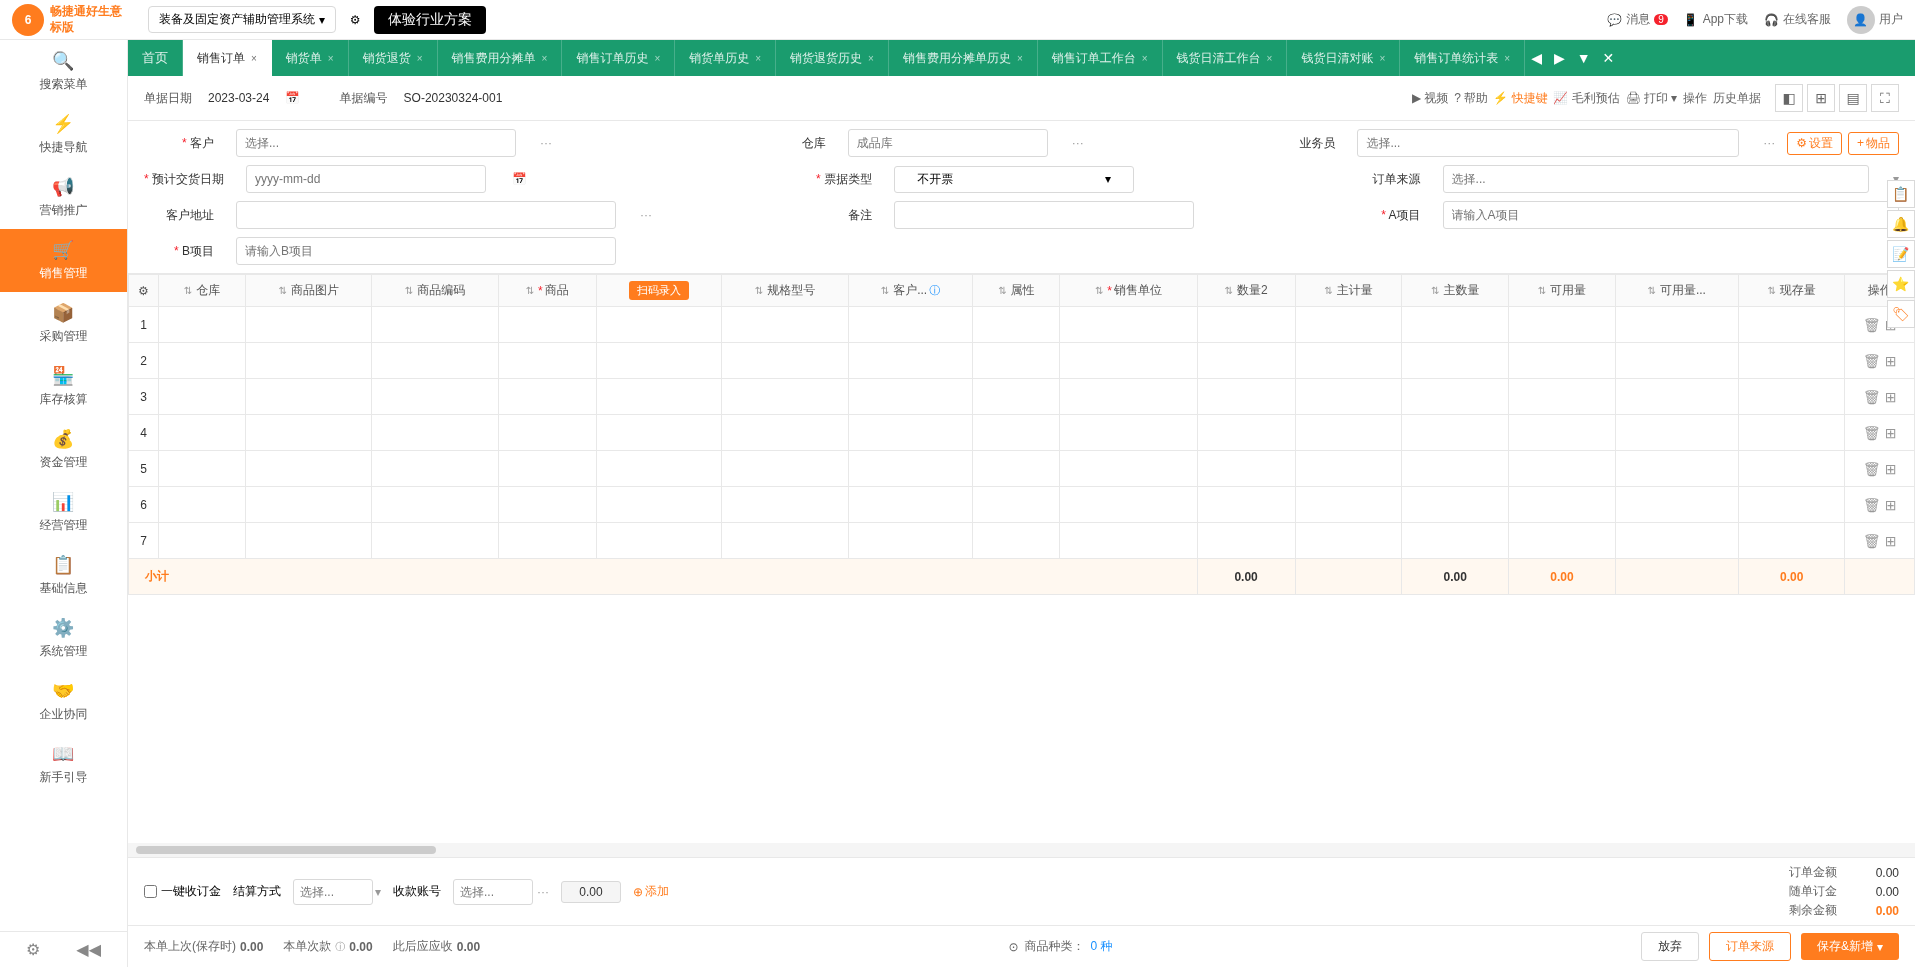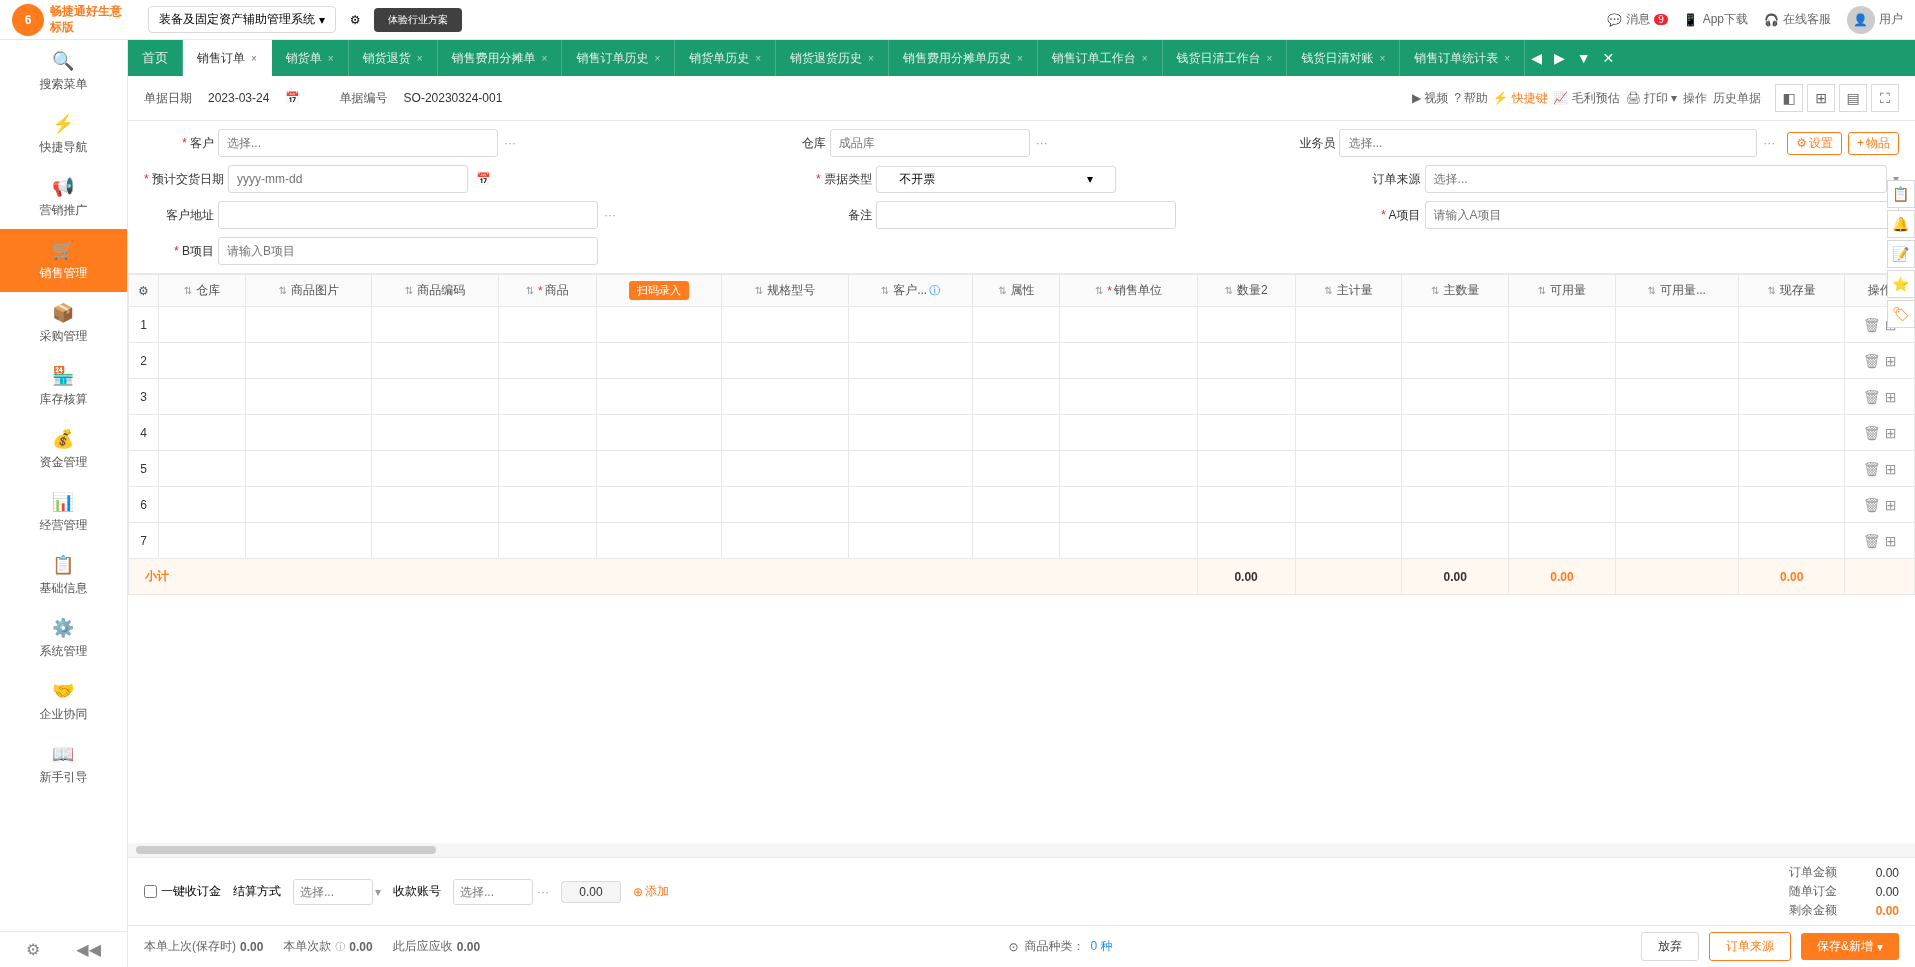--- a/index.html
+++ b/index.html
@@ -13,21 +13,21 @@
       align-items: center;
       padding: 0 12px;
       border-bottom: 1px solid #e8e8e8;
       justify-content: space-between;
     }
     .top-bar-left { display: flex; align-items: center; gap: 8px; }
     .logo-area { display: flex; align-items: center; gap: 6px; width: 128px; }
     .logo-icon { width: 32px; height: 32px; background: #ff7c1e; border-radius: 50%; display: flex; align-items: center; justify-content: center; color: white; font-weight: bold; font-size: 14px; }
     .logo-text { color: #ff7c1e; font-size: 12px; line-height: 1.3; font-weight: bold; }
     .system-selector { display: flex; align-items: center; gap: 4px; border: 1px solid #d9d9d9; padding: 4px 10px; border-radius: 4px; cursor: pointer; background: #fff; }
-    .solution-btn { background: #404040; color: white; border: none; padding: 5px 14px; border-radius: 4px; cursor: pointer; font-size: 10px; }
+    .solution-btn { background: #000000; color: white; border: none; padding: 5px 14px; border-radius: 4px; cursor: pointer; font-size: 14px; }
     .top-bar-right { display: flex; align-items: center; gap: 16px; color: #666; }
     .top-right-item { display: flex; align-items: center; gap: 4px; cursor: pointer; }
     .badge { background: #f5222d; color: white; border-radius: 8px; padding: 0 4px; font-size: 10px; }
     .avatar-circle { width: 28px; height: 28px; background: #ccc; border-radius: 50%; display: flex; align-items: center; justify-content: center; color: #fff; }
 
     
     .main-layout { display: flex; height: calc(967px - 40px); }
 
     
     .sidebar {
@@ -99,21 +99,21 @@
     .field-label { color: #555; }
     .field-value { color: #333; }
 
     
     .form-fields {
       background: #fff;
       padding: 8px 16px;
       border-bottom: 1px solid #e8e8e8;
     }
     .form-row { display: flex; align-items: center; margin-bottom: 8px; gap: 0; }
-    .form-group { display: flex; align-items: center; flex: 1; gap: 4px; }
+    .form-group { display: flex; align-items: center; flex: 1; gap: 22px; }
     .form-group label { color: #333; white-space: nowrap; min-width: 70px; text-align: right; }
     .form-group label.required::before { content: '* '; color: #f5222d; }
     .form-input {
       border: 1px solid #d9d9d9;
       border-radius: 3px;
       padding: 4px 8px;
       height: 28px;
       color: #999;
       flex: 1;
       outline: none;

